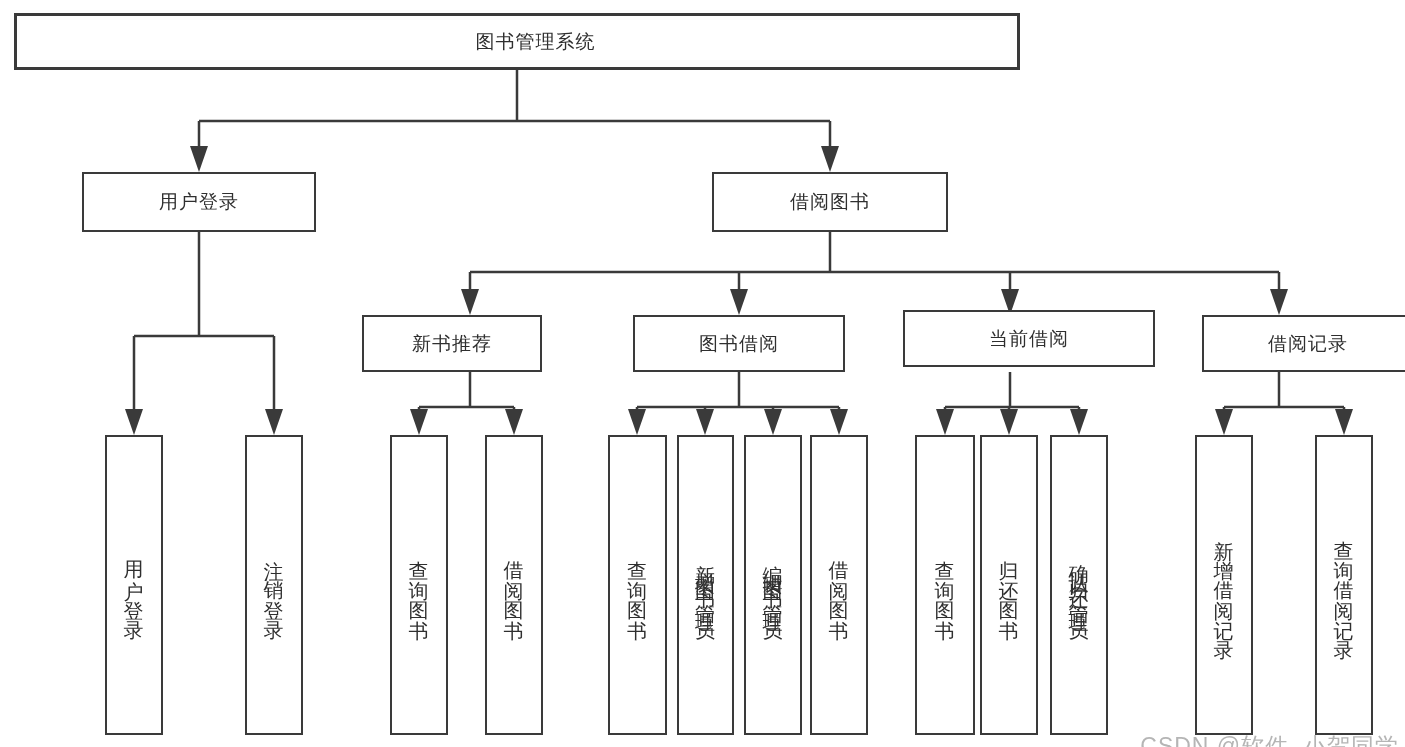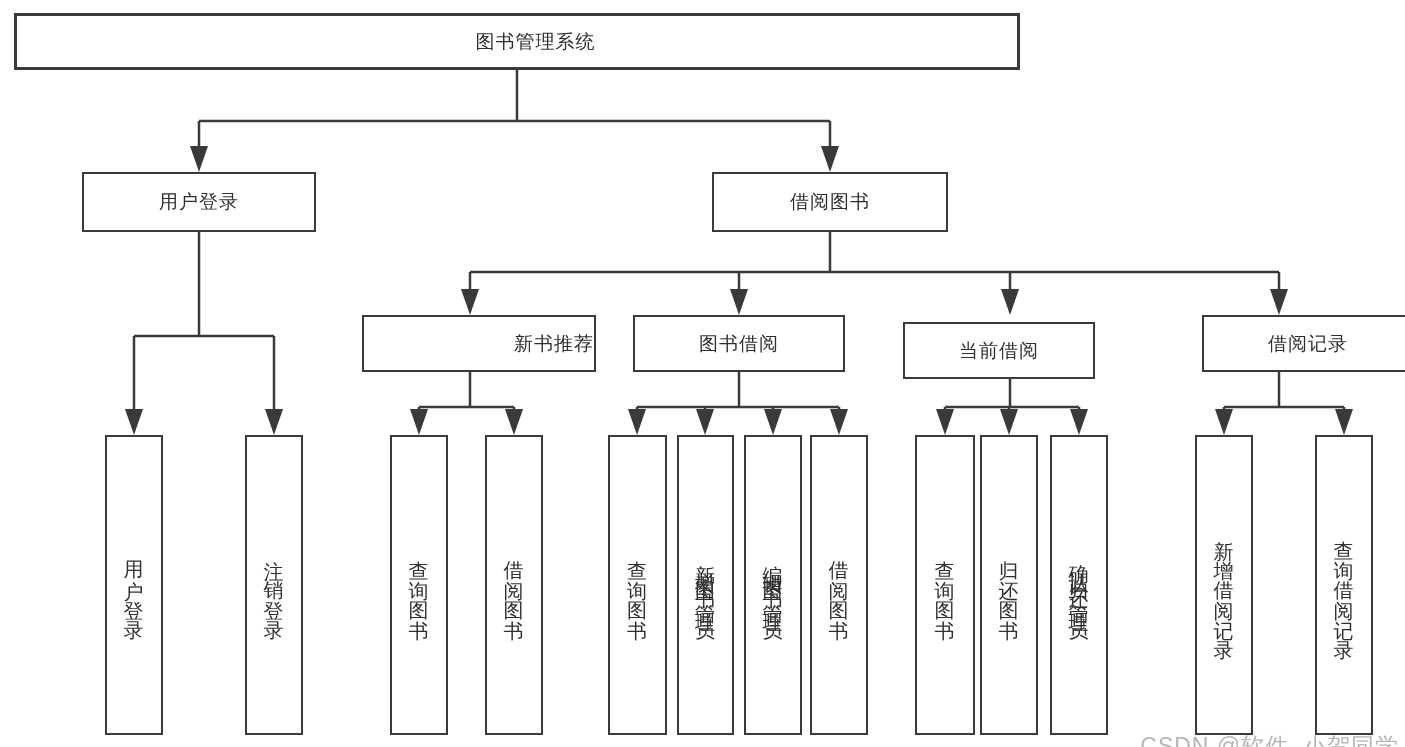--- a/index.html
+++ b/index.html
@@ -88,27 +88,27 @@
     <span>图书管理系统</span>
   </div>
 
   <div class="node h" style="left:82px;top:172px;width:234px;height:60px;">
     <span>用户登录</span>
   </div>
   <div class="node h" style="left:712px;top:172px;width:236px;height:60px;">
     <span>借阅图书</span>
   </div>
 
-  <div class="node h" style="left:362px;top:315px;width:234px;height:57px;justify-content:flex-end;">
+  <div class="node h" style="left:362px;top:315px;width:180px;height:57px;">
     <span>新书推荐</span>
   </div>
   <div class="node h" style="left:633px;top:315px;width:212px;height:57px;justify-content:center;">
     <span>图书借阅</span>
   </div>
-  <div class="node h" style="left:903px;top:322px;width:192px;height:57px;text-align:center;">
+  <div class="node h" style="left:903px;top:310px;width:252px;height:57px;text-align:center;">
     <span>当前借阅</span>
   </div>
   <div class="node h" style="left:1173px;top:315px;width:212px;height:57px;margin-left:29px;">
     <span>借阅记录</span>
   </div>
 
   <div class="node v" style="left:105px;top:435px;width:58px;height:300px;">
     <span style="letter-spacing: 20px;">用户登录</span>
   </div>
   <div class="node v" style="left:245px;top:435px;width:58px;height:300px;">

